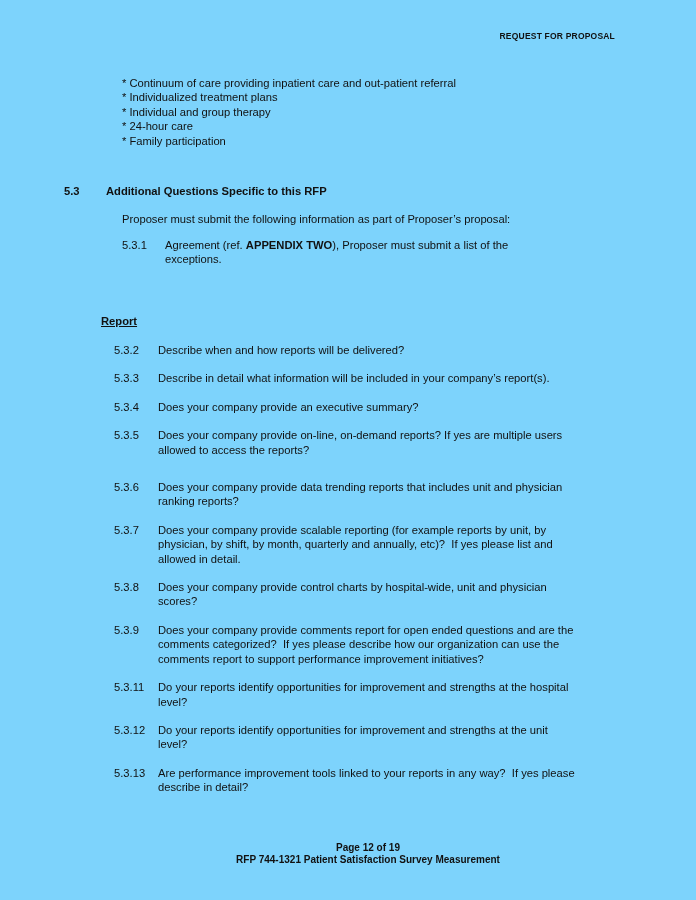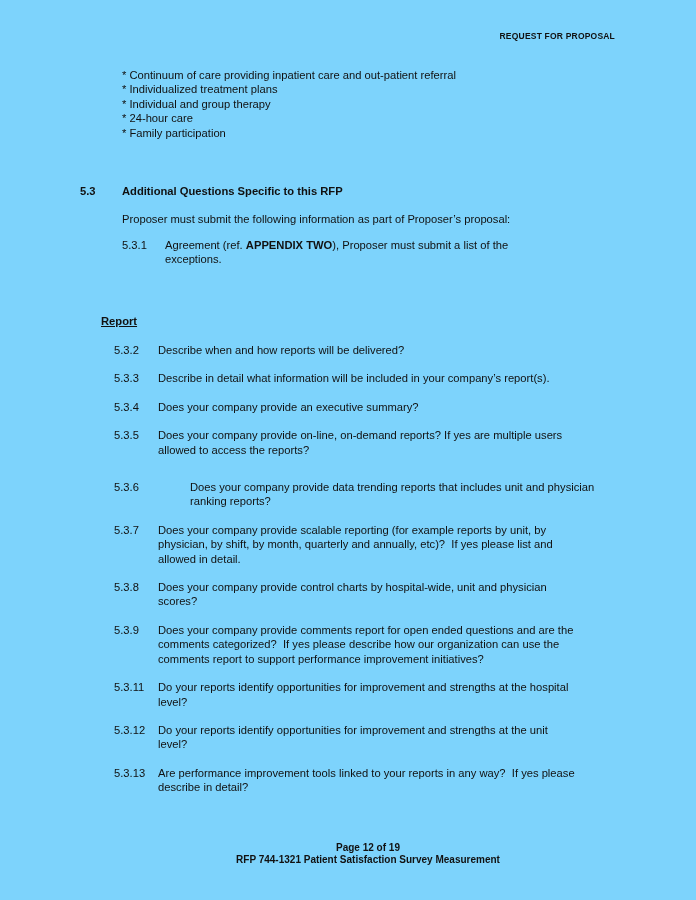--- a/index.html
+++ b/index.html
@@ -19,29 +19,29 @@
     position: absolute;
     top: 31px;
     right: 81px;
     font-size: 8.5px;
     font-weight: bold;
     letter-spacing: 0.2px;
     line-height: 11px;
   }
   .bullets {
     position: absolute;
-    top: 68px;
+    top: 76px;
     left: 122px;
     list-style: none;
   }
   .bullets li { white-space: pre; }
   .sec-heading {
     position: absolute;
     top: 184px;
-    left: 80px;
+    left: 64px;
     display: flex;
     font-weight: bold;
   }
   .sec-num { width: 42px; flex: 0 0 42px; }
   .intro {
     position: absolute;
     top: 212px;
     left: 122px;
     white-space: pre;
   }
@@ -60,21 +60,21 @@
     font-weight: bold;
     text-decoration: underline;
   }
   .questions {
     position: absolute;
     top: 343px;
     left: 114px;
     width: 560px;
   }
   .q-item { display: flex; margin-bottom: 14px; }
-  .q-item.extra-gap { margin-top: 23px; gap: 32px; }
+  .q-item.extra-gap { margin-top: 23px; }
   .q-num { width: 44px; flex: 0 0 44px; }
   .q-line { white-space: pre; }
   .footer {
     position: absolute;
     top: 842px;
     left: 80px;
     width: 576px;
     text-align: center;
     font-size: 10px;
     font-weight: bold;

